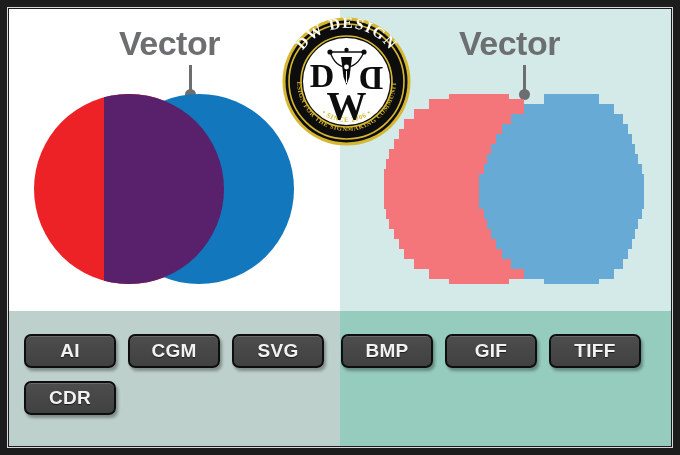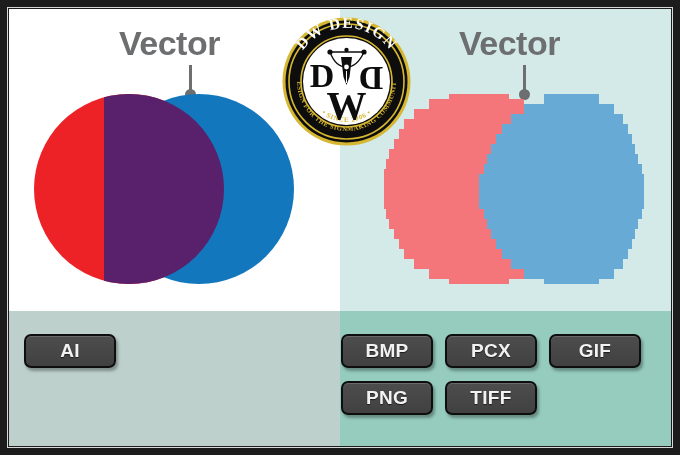--- a/index.html
+++ b/index.html
@@ -354,24 +354,25 @@
         <line x1="66.5" y1="56" x2="66.5" y2="68" stroke="#ffffff" stroke-width="1"></line>
 
         <text x="42" y="72" font-family="'Liberation Serif', serif" font-size="34" font-weight="bold" fill="#0d0d0d" text-anchor="middle">D</text>
         <text x="91" y="72" font-family="'Liberation Serif', serif" font-size="34" font-weight="bold" fill="#0d0d0d" text-anchor="middle" transform="rotate(180 91 62)">D</text>
         <text x="66.5" y="104" font-family="'Liberation Serif', serif" font-size="40" font-weight="bold" fill="#0d0d0d" text-anchor="middle">W</text>
       </svg>
     </div>
 
     <div class="badge-grid badge-grid-vector">
       <div class="badge">AI</div>
+      <div class="badge">CGM</div>
+      <div class="badge">SVG</div>
+      <div class="badge">CDR</div>
     </div>
 
     <div class="badge-grid badge-grid-raster">
       <div class="badge">BMP</div>
-      <div class="badge">PCX</div>
       <div class="badge">GIF</div>
-      <div class="badge">PNG</div>
       <div class="badge">TIFF</div>
     </div>
 
   </div>
 </div>
 
 </body></html>

